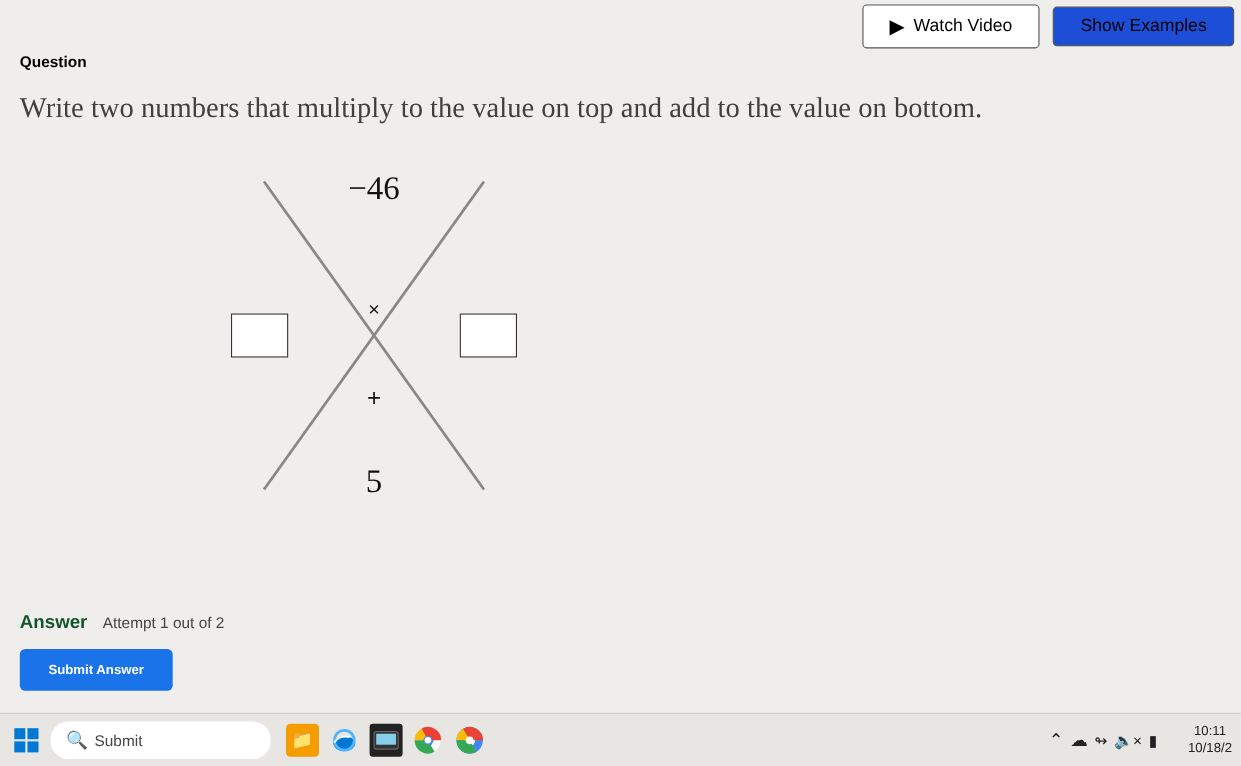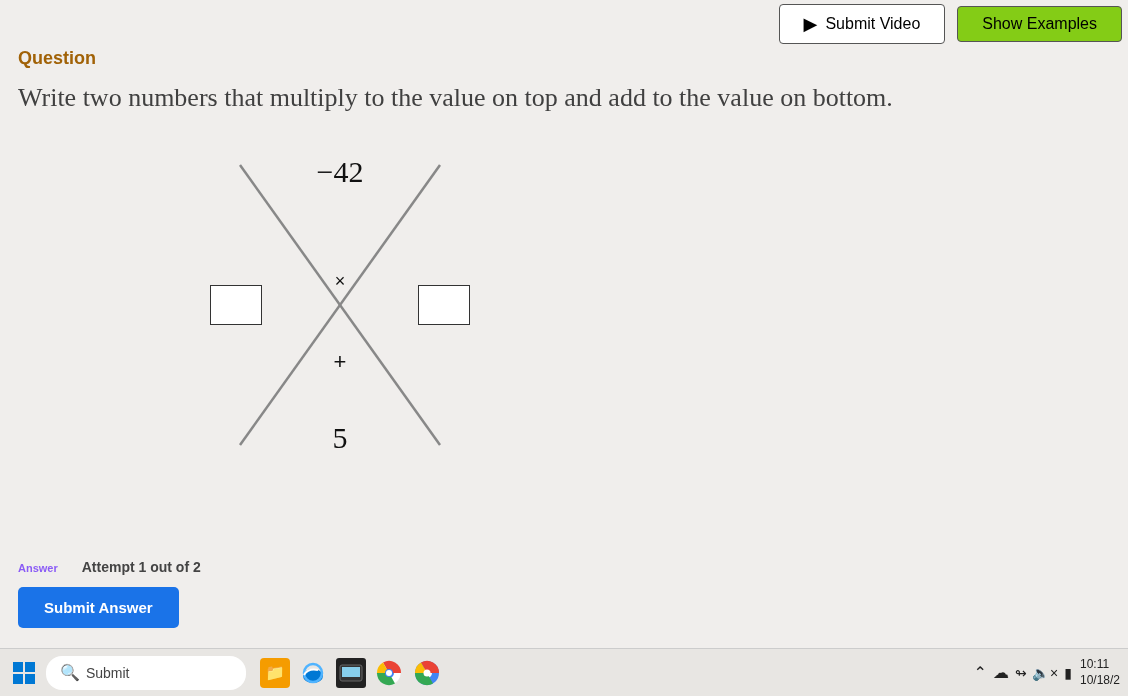--- a/index.html
+++ b/index.html
@@ -34,38 +34,38 @@
       cursor: pointer;
       border-radius: 4px;
       margin: 4px 6px;
     }
 
     .show-examples-btn {
       display: flex;
       align-items: center;
       gap: 8px;
       border: 1.5px solid #555;
-      background: #84cc16;
+      background: #1d4ed8;
       padding: 8px 24px;
       font-size: 16px;
       font-family: Arial, sans-serif;
       cursor: pointer;
       border-radius: 4px;
       margin: 4px 6px;
     }
 
     
     .question-label {
       position: absolute;
       top: 48px;
       left: 18px;
-      font-size: 18px;
+      font-size: 14px;
       font-weight: bold;
       font-family: Arial, sans-serif;
-      color: #a16207;
+      color: #000000;
     }
 
     
     .instruction {
       position: absolute;
       top: 80px;
       left: 18px;
       right: 18px;
       font-size: 26px;
       font-family: 'Times New Roman', serif;
@@ -162,45 +162,44 @@
     }
 
     
     .answer-section {
       position: absolute;
       bottom: 120px;
       left: 18px;
     }
 
     .answer-label {
-      font-size: 11px;
+      font-size: 17px;
       font-family: Arial, sans-serif;
       font-weight: bold;
-      color: #8b5cf6;
+      color: #14532d;
       display: inline;
     }
 
     .attempt-label {
       font-size: 14px;
       font-family: Arial, sans-serif;
       color: #444;
-      margin-left: 20px;
-      font-weight: bold;
+      margin-left: 10px;
     }
 
     
     .submit-btn {
       position: absolute;
       bottom: 68px;
       left: 18px;
       background: #1a73e8;
       color: white;
       border: none;
       padding: 12px 26px;
-      font-size: 15px;
+      font-size: 12px;
       font-family: Arial, sans-serif;
       font-weight: bold;
       border-radius: 5px;
       cursor: pointer;
     }
 
     
     .taskbar {
       position: absolute;
       bottom: 0;
@@ -260,22 +259,23 @@
       margin-left: auto;
       display: flex;
       align-items: center;
       gap: 8px;
       font-size: 12px;
       font-family: Arial, sans-serif;
       color: #222;
     }
 
     .taskbar-time {
-      text-align: left;
+      text-align: center;
       line-height: 1.3;
+      margin-left: 20px;
     }
 
     .taskbar-sys-icons {
       display: flex;
       align-items: center;
       gap: 6px;
       font-size: 16px;
     }
 
     
@@ -290,41 +290,41 @@
     .win-logo span {
       background: #0078d4;
     }
   </style>
 </head>
 <body>
 
 <div class="top-bar">
   <button class="watch-video-btn">
     <span style="font-size:18px;">▶</span>
-    <span>Submit Video</span>
+    <span>Watch Video</span>
   </button>
   <button class="show-examples-btn">
     <span>Show Examples</span>
   </button>
 </div>
 
 <div class="question-label">Question</div>
 
 <div class="instruction">Write two numbers that multiply to the value on top and add to the value on bottom.</div>
 
 <div class="x-diagram">
 
   <svg class="x-svg" viewBox="0 0 320 320" xmlns="http://www.w3.org/2000/svg">
 
     <line x1="60" y1="20" x2="260" y2="300" stroke="#888" stroke-width="2.5"></line>
 
     <line x1="260" y1="20" x2="60" y2="300" stroke="#888" stroke-width="2.5"></line>
   </svg>
 
-  <div class="top-value">−42</div>
+  <div class="top-value">−46</div>
 
   <div class="x-sign">×</div>
 
   <input type="text" class="left-input" placeholder="" style="">
 
   <input type="text" class="right-input" placeholder="" style="">
 
   <div class="plus-sign">+</div>
 
   <div class="bottom-value">5</div>

